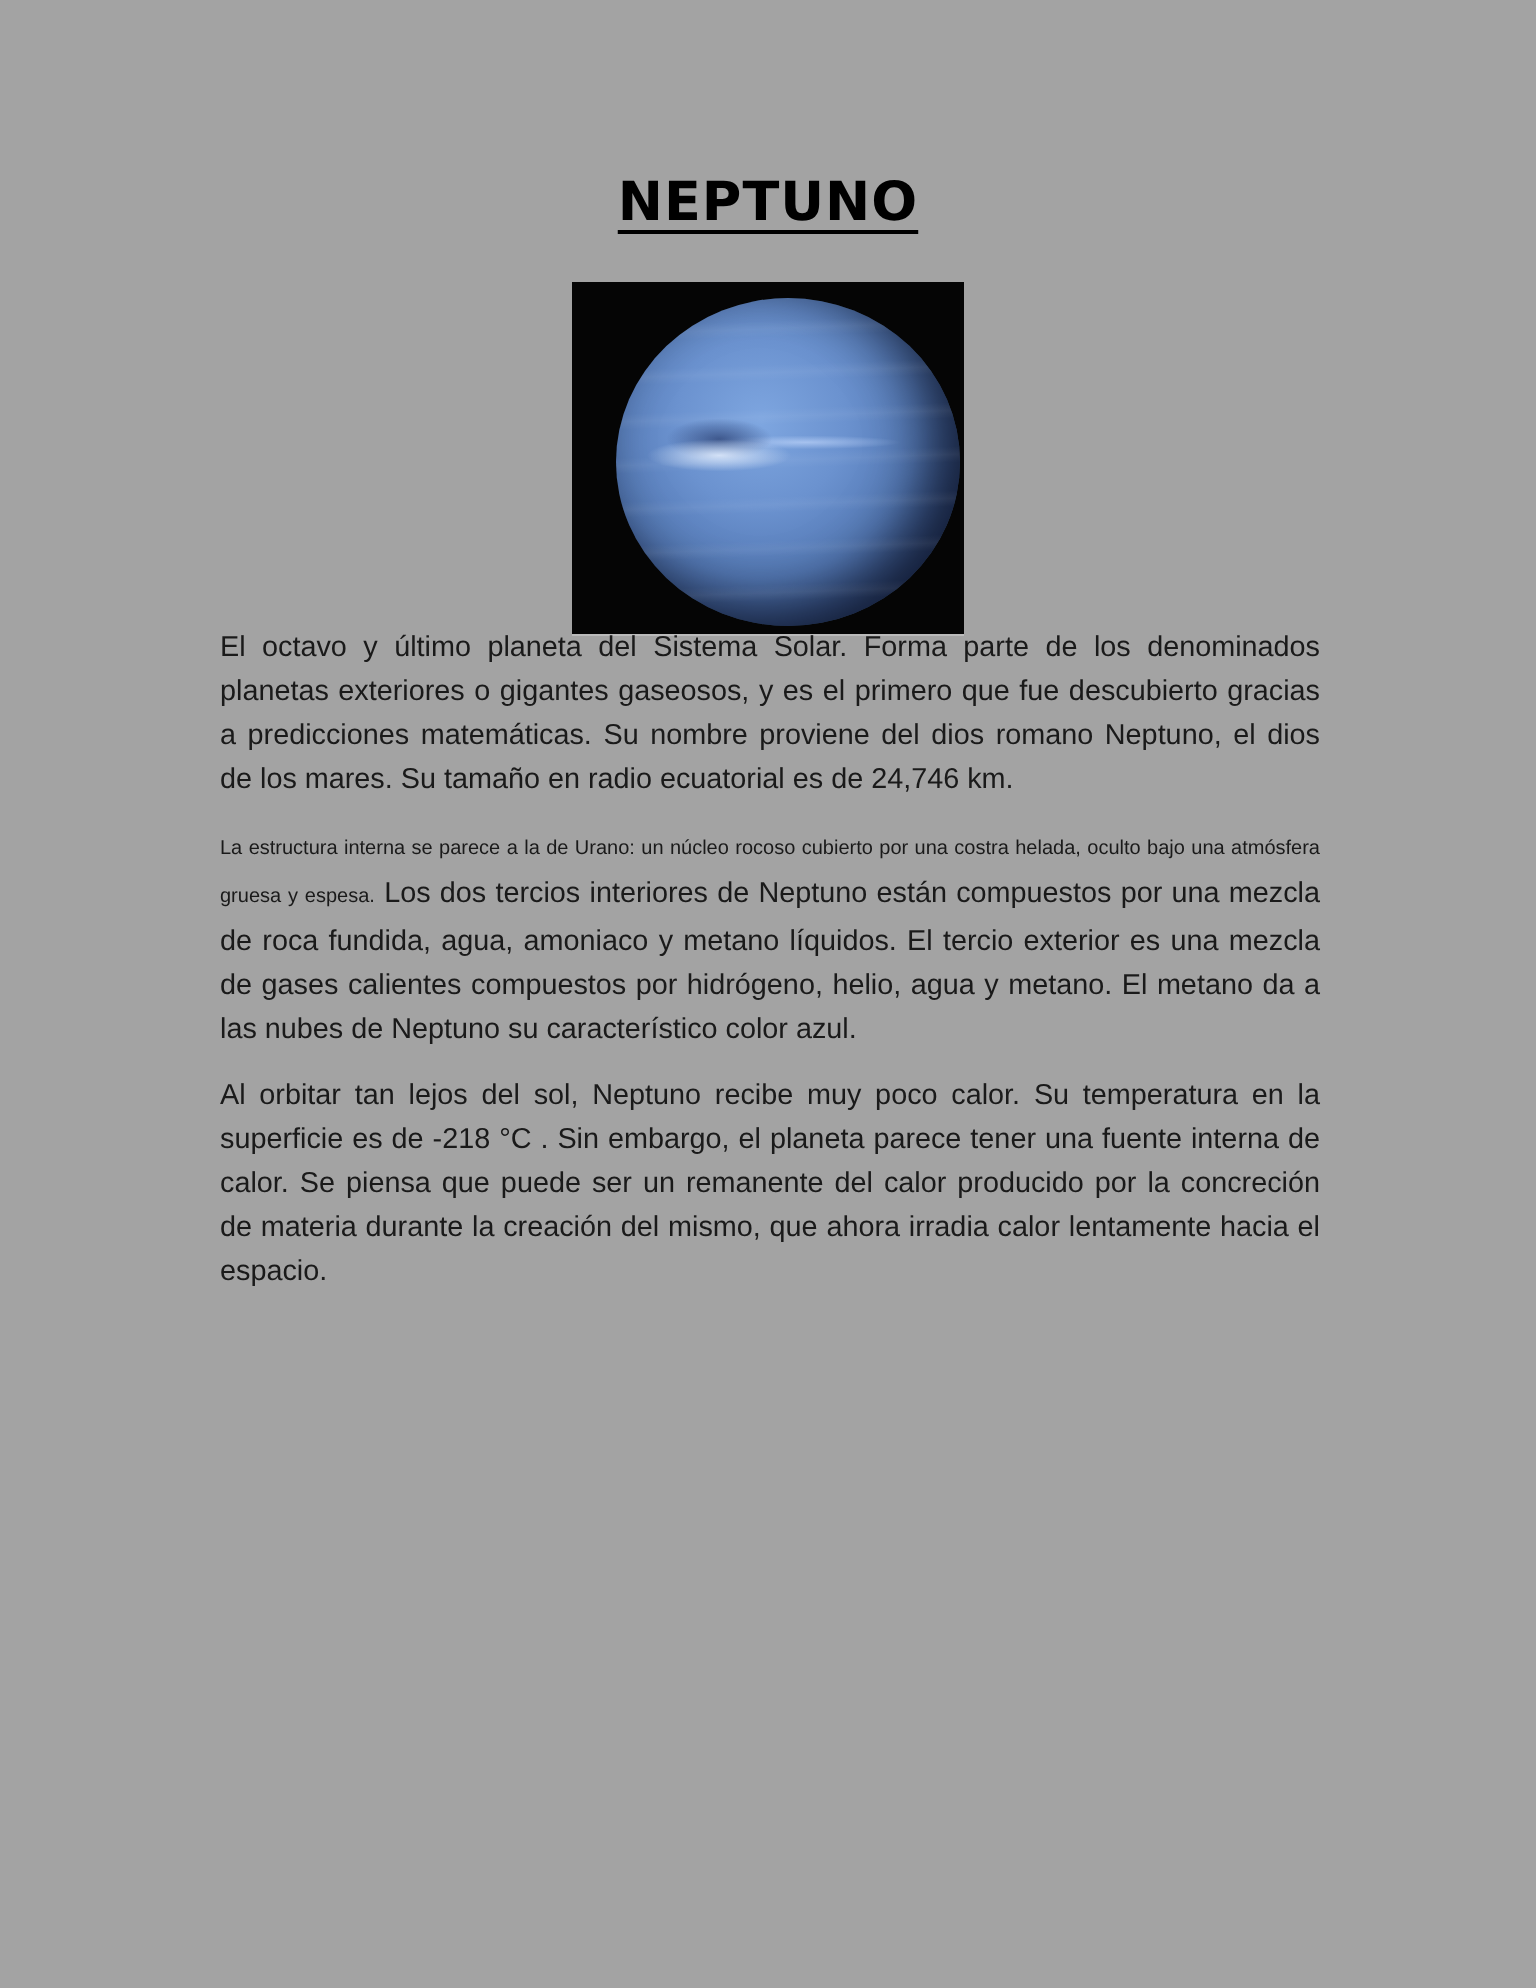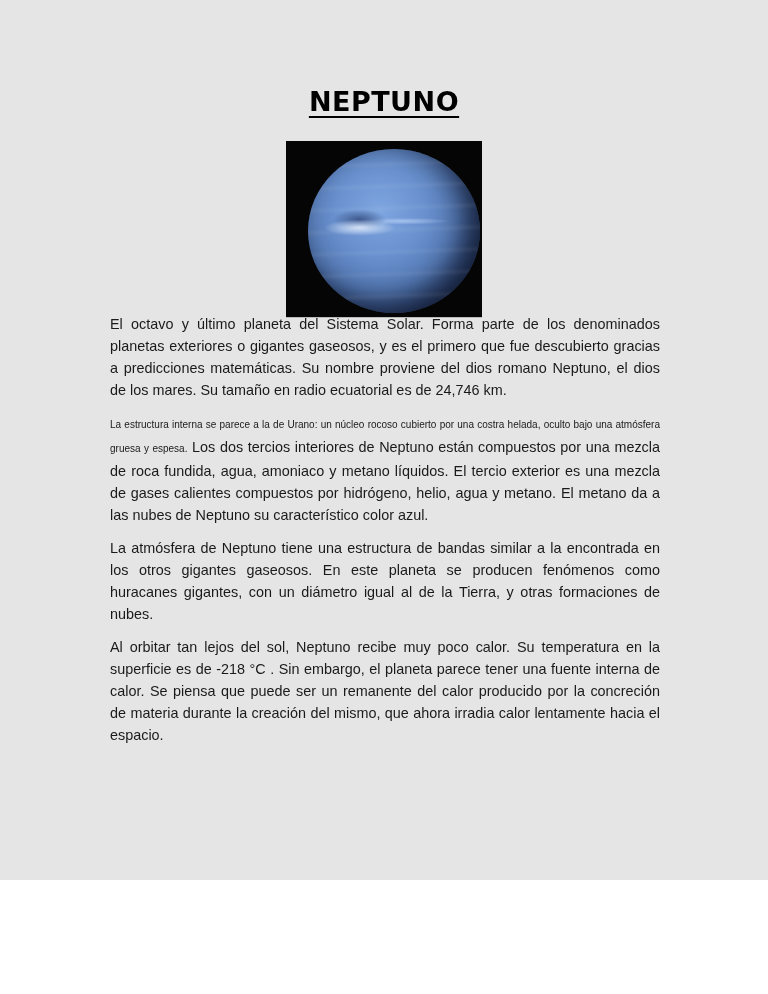--- a/index.html
+++ b/index.html
@@ -1,18 +1,18 @@
 <!DOCTYPE html>
 <html><head>
 <meta charset="utf-8">
 <style>
   html, body { margin:0; padding:0; background:#ffffff; }
   body { width:768px; height:994px; position:relative; overflow:hidden;
          font-family:"Liberation Sans", sans-serif; color:#1a1a1a; }
-  .page { position:absolute; left:0; top:0; width:768px; height:880px; background:#e5e5e5; }
+  .page { position:absolute; left:0; top:0; width:768px; height:994px; background:#a3a3a3; }
   .title { position:absolute; top:86px; left:0; width:768px; text-align:center;
            font-family:"DejaVu Sans", sans-serif; font-weight:bold; font-size:27px;
            letter-spacing:0.5px; color:#000; }
   .title span { text-decoration:underline; text-decoration-thickness:2px; text-underline-offset:5px; }
   .figure { position:absolute; left:286px; top:141px; width:196px; height:176px;
             background:#050505; border-bottom:1px solid #bbb; overflow:hidden; }
   .planet { position:absolute; left:22px; top:8px; width:172px; height:164px; border-radius:50%;
             background:
               radial-gradient(ellipse 30% 7% at 30% 48%, rgba(230,240,255,0.85), rgba(230,240,255,0) 70%),
               radial-gradient(ellipse 22% 9% at 30% 43%, rgba(40,60,110,0.7), rgba(40,60,110,0) 70%),
@@ -34,16 +34,15 @@
     <span>NEPTUNO</span>
   </div>
 
   <div class="figure">
     <div class="planet"></div>
   </div>
 
   <div class="body-text">
     <p>El octavo y último planeta del Sistema Solar. Forma parte de los denominados planetas exteriores o gigantes gaseosos, y es el primero que fue descubierto gracias a predicciones matemáticas. Su nombre proviene del dios romano Neptuno, el dios de los mares. Su tamaño en radio ecuatorial es de 24,746 km.</p>
     <p><span class="sm">La estructura interna se parece a la de Urano: un núcleo rocoso cubierto por una costra helada, oculto bajo una atmósfera gruesa y espesa.</span><span> Los dos tercios interiores de Neptuno están compuestos por una mezcla de roca fundida, agua, amoniaco y metano líquidos. El tercio exterior es una mezcla de gases calientes compuestos por hidrógeno, helio, agua y metano. El metano da a las nubes de Neptuno su característico color azul.</span></p>
-    <p>La atmósfera de Neptuno tiene una estructura de bandas similar a la encontrada en los otros gigantes gaseosos. En este planeta se producen fenómenos como huracanes gigantes, con un diámetro igual al de la Tierra, y otras formaciones de nubes.</p>
     <p style="margin-bottom:8px;">Al orbitar tan lejos del sol, Neptuno recibe muy poco calor. Su temperatura en la superficie es de -218 °C . Sin embargo, el planeta parece tener una fuente interna de calor. Se piensa que puede ser un remanente del calor producido por la concreción de materia durante la creación del mismo, que ahora irradia calor lentamente hacia el espacio.</p>
   </div>
 </div>
 
 </body></html>

